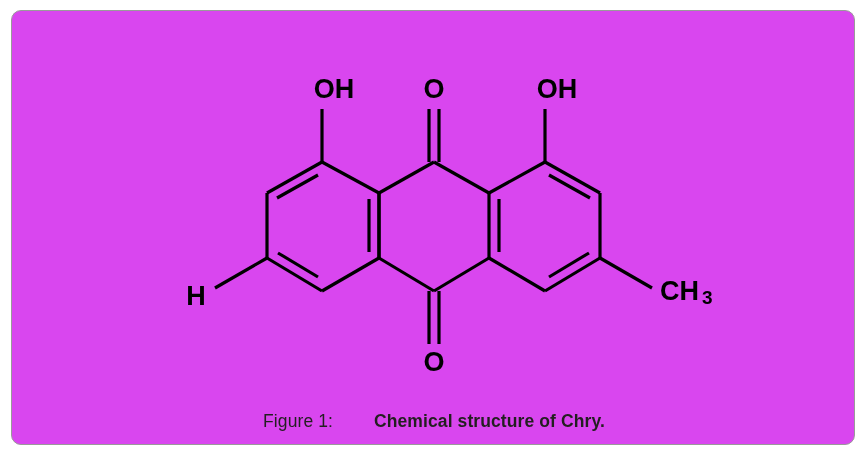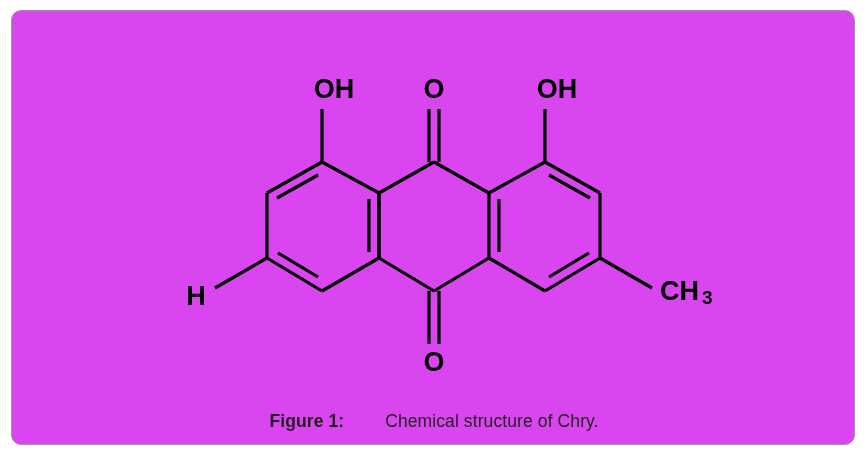--- a/index.html
+++ b/index.html
@@ -53,24 +53,24 @@
     position: absolute;
     left: 0;
     top: 400px;
     width: 844px;
     text-align: center;
     font-size: 17.5px;
     color: #231f20;
     letter-spacing: 0.1px;
   }
   #caption-figure-number {
-    font-weight: bold;
+    font-weight: normal;
   }
   #caption-text {
-    font-weight: normal;
+    font-weight: bold;
     margin-left: 36px;
   }
 </style>
 </head>
 <body>
 
 <div id="figure-panel">
 
   <div id="structure-area">
     <svg id="structure-svg" width="844" height="375" viewBox="0 -10 844 375">

